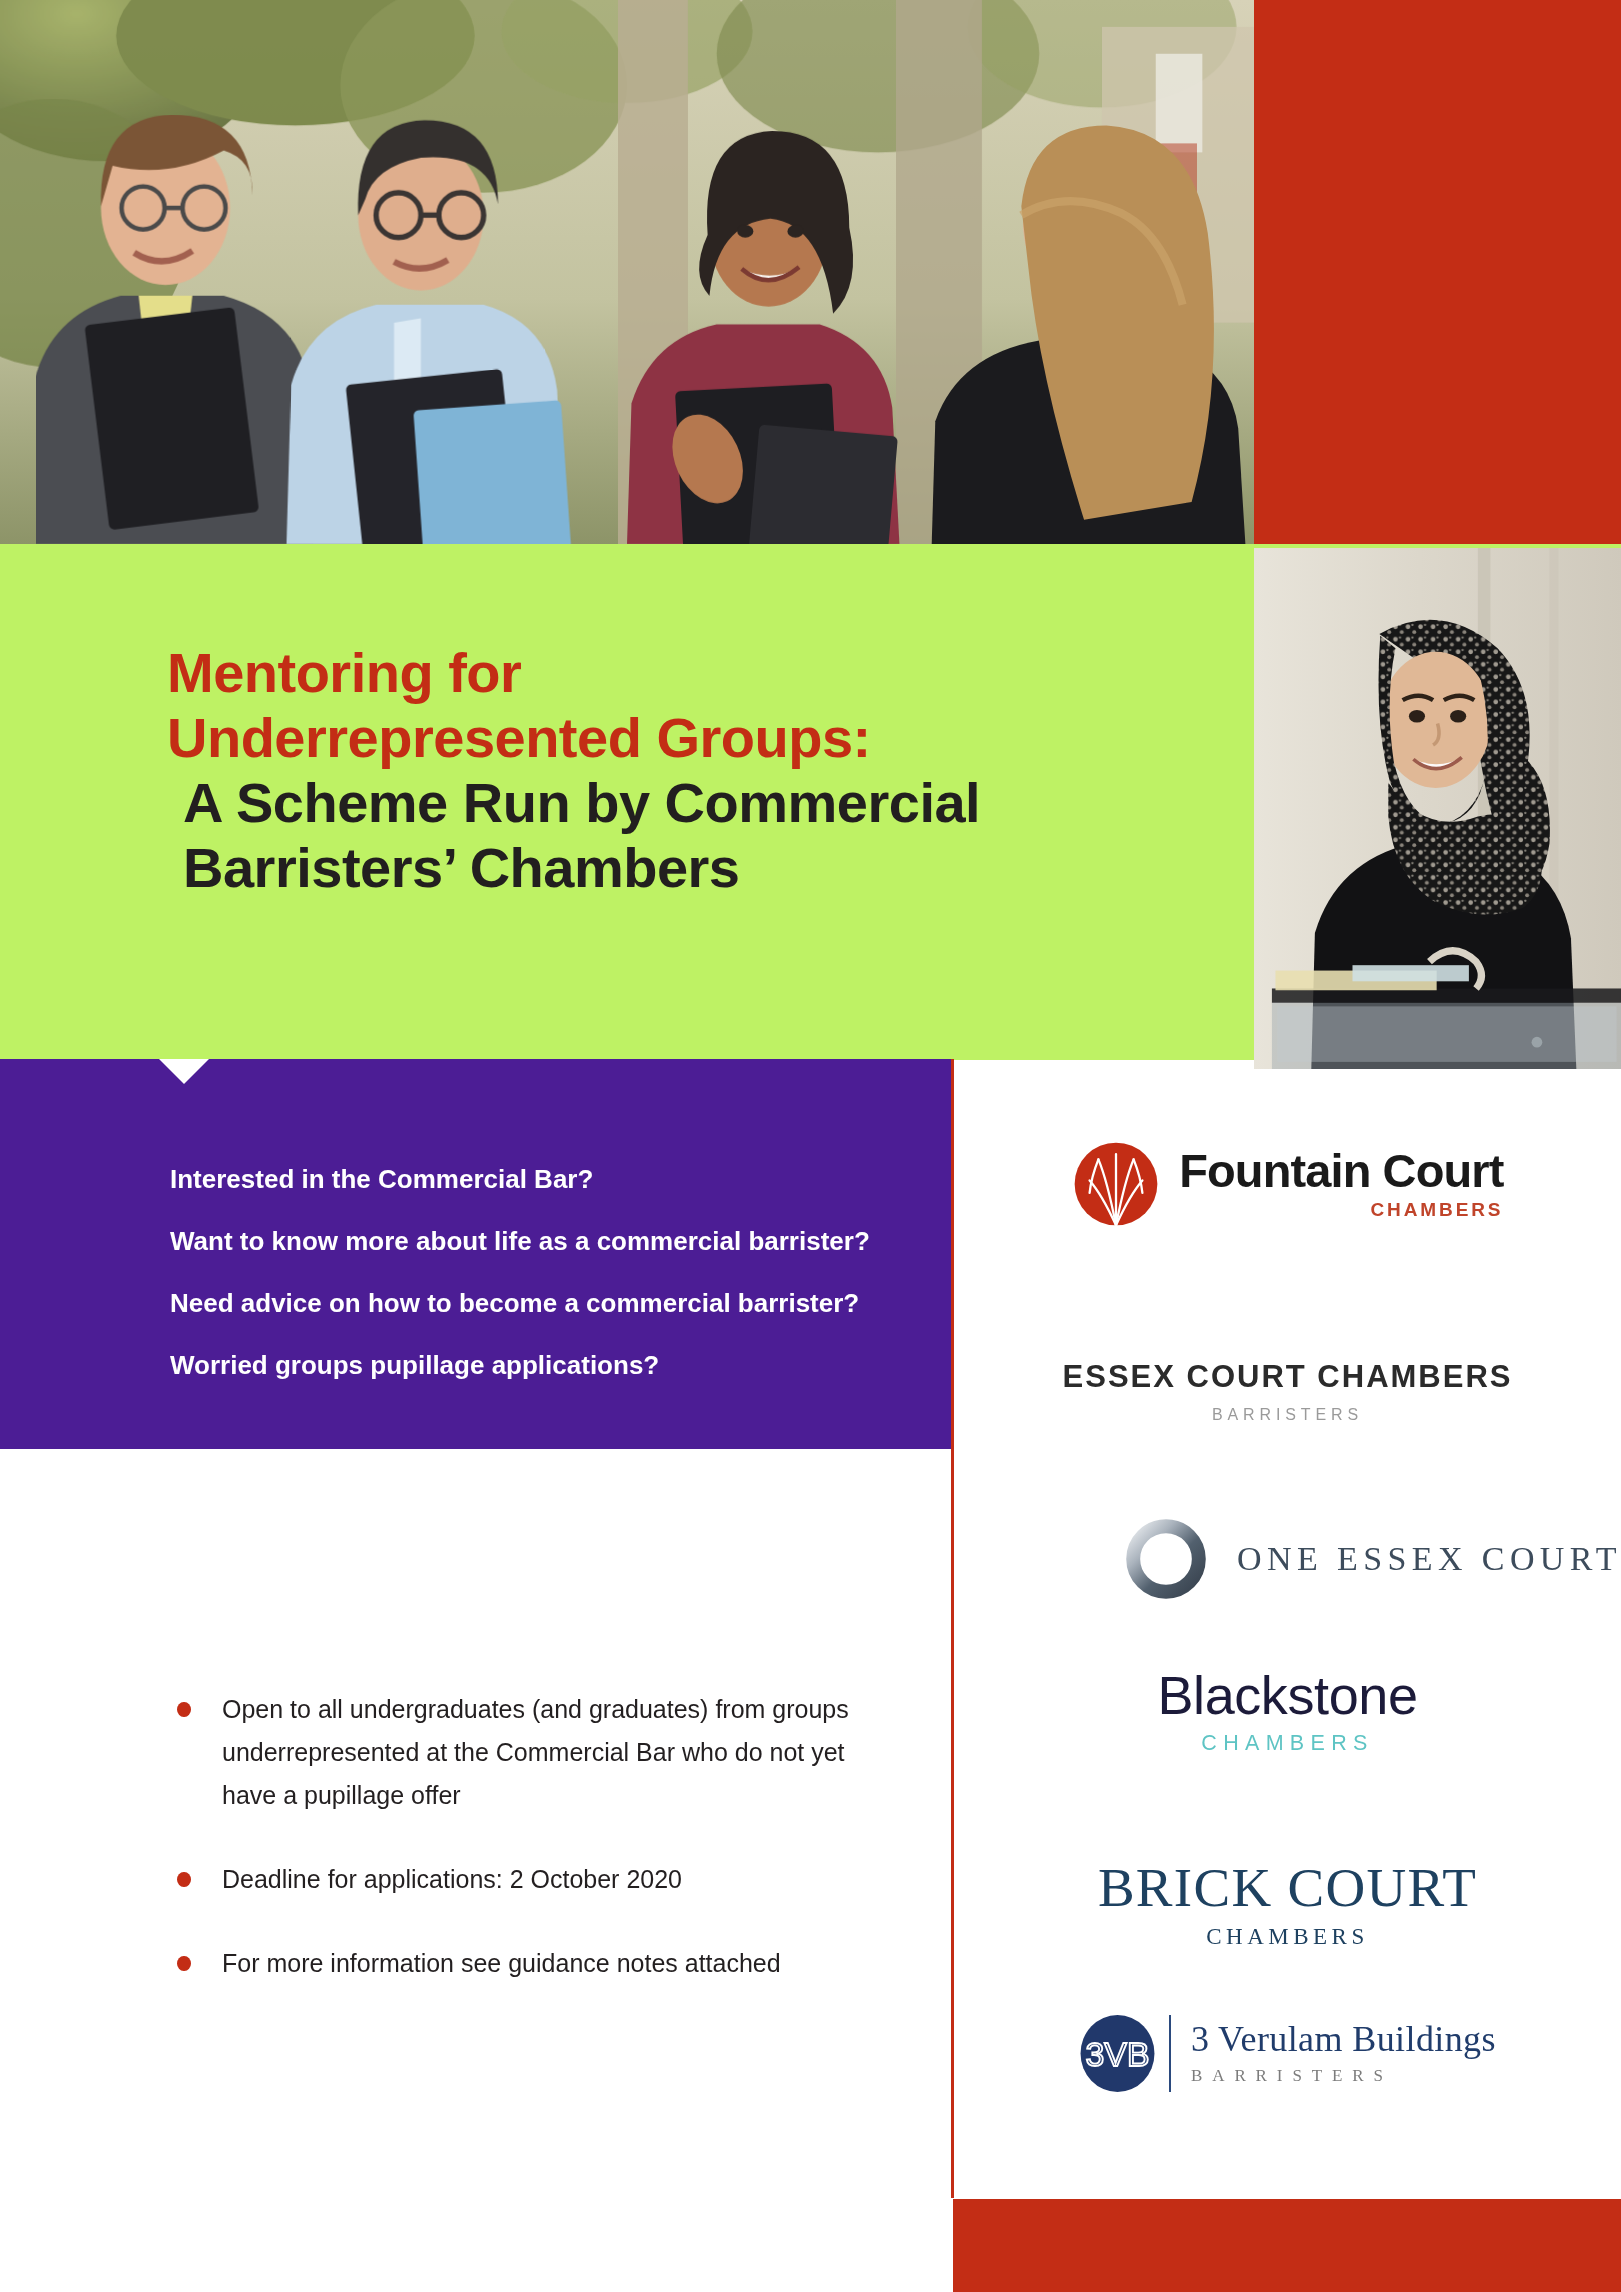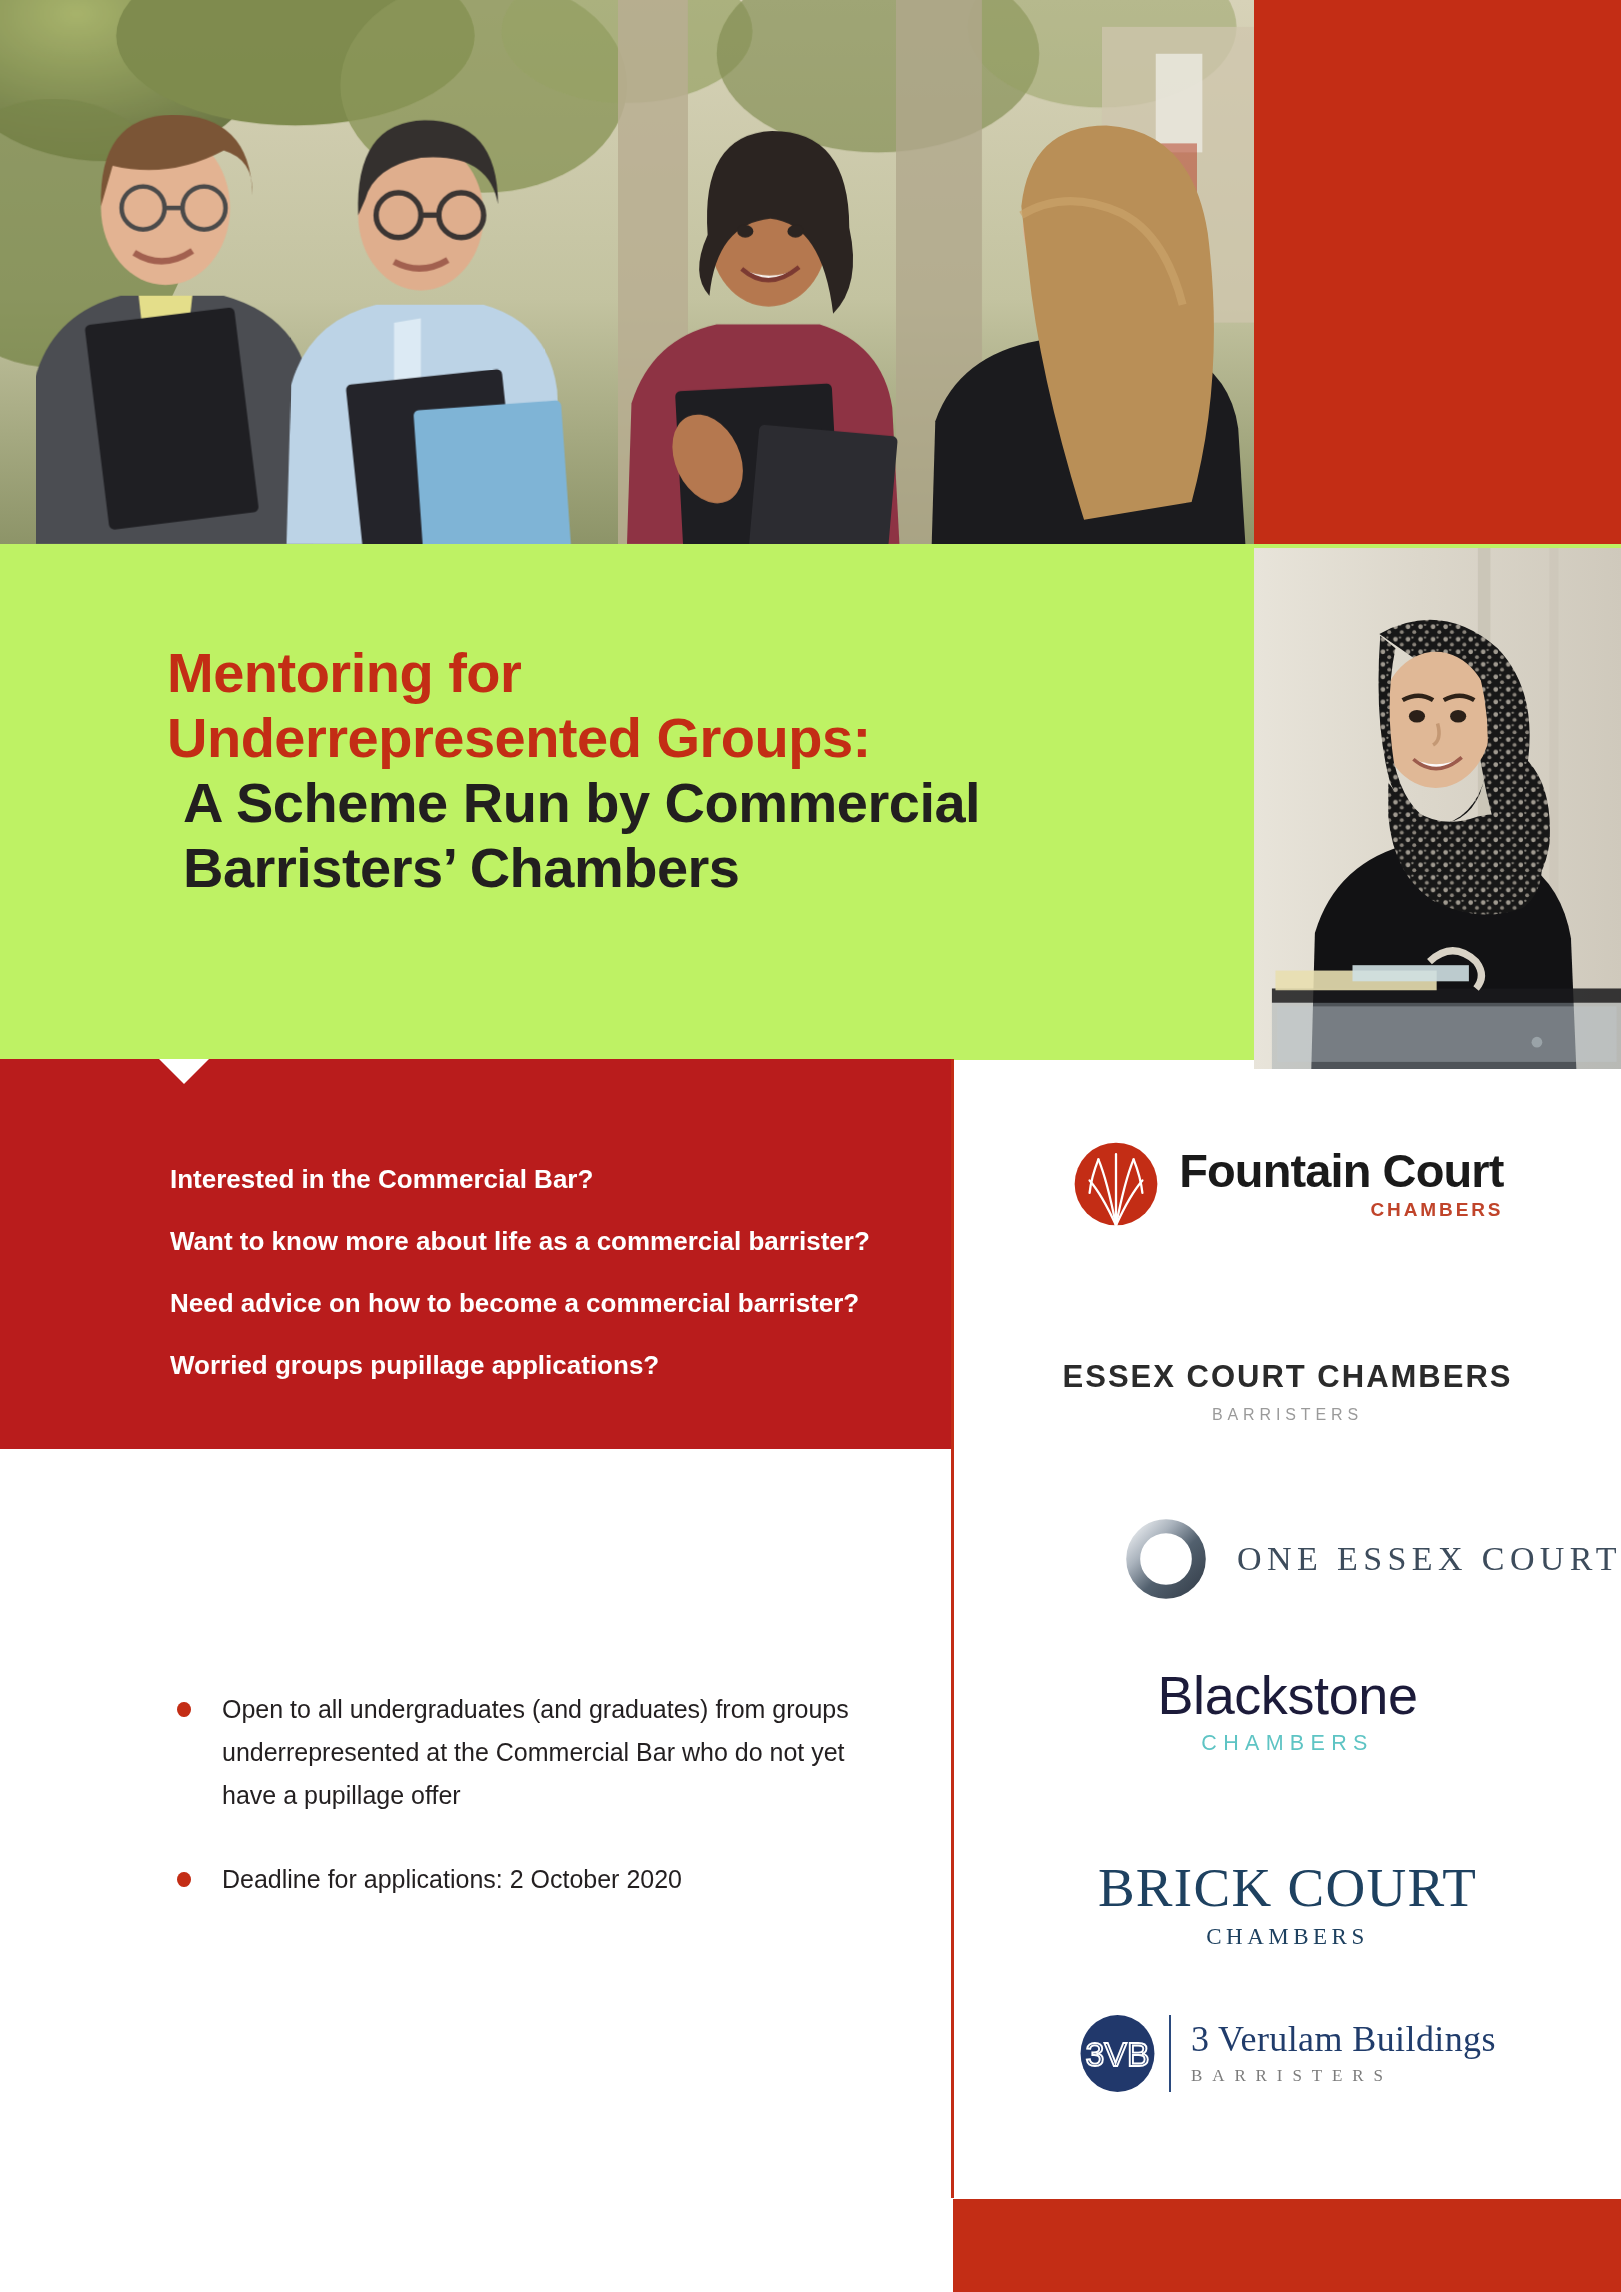--- a/index.html
+++ b/index.html
@@ -77,21 +77,21 @@
   }
   .portrait-photo svg { display: block; width: 100%; height: 100%; }
 
   
   .questions-block {
     position: absolute;
     left: 0;
     top: 1059px;
     width: 951px;
     height: 390px;
-    background: #b91c1c;
+    background: #4c1d95;
   }
   .notch {
     position: absolute;
     left: 159px;
     top: 0;
     width: 50px;
     height: 25px;
     background: #ffffff;
     clip-path: polygon(0 0, 100% 0, 50% 100%);
   }
@@ -427,20 +427,24 @@
   <div class="v-divider"></div>
 
   <div class="bullets">
     <div class="bullet-item">
       <span class="bullet-dot"></span>
       <span>Open to all undergraduates (and graduates) from groups underrepresented at the Commercial Bar who do not yet have a pupillage offer</span>
     </div>
     <div class="bullet-item">
       <span class="bullet-dot"></span>
       <span>Deadline for applications: 2 October 2020</span>
+    </div>
+    <div class="bullet-item">
+      <span class="bullet-dot"></span>
+      <span>For more information see guidance notes attached</span>
     </div>
   </div>
 
   <div class="logo-col">
 
     <div class="logo-row" style="top:81px;">
       <div class="fc-wrap">
         <svg class="fc-mark" viewBox="0 0 100 100">
           <circle cx="50" cy="50" r="47" fill="#C32D15"></circle>
           <g stroke="#ffffff" stroke-width="2.6" fill="none" stroke-linecap="round">

